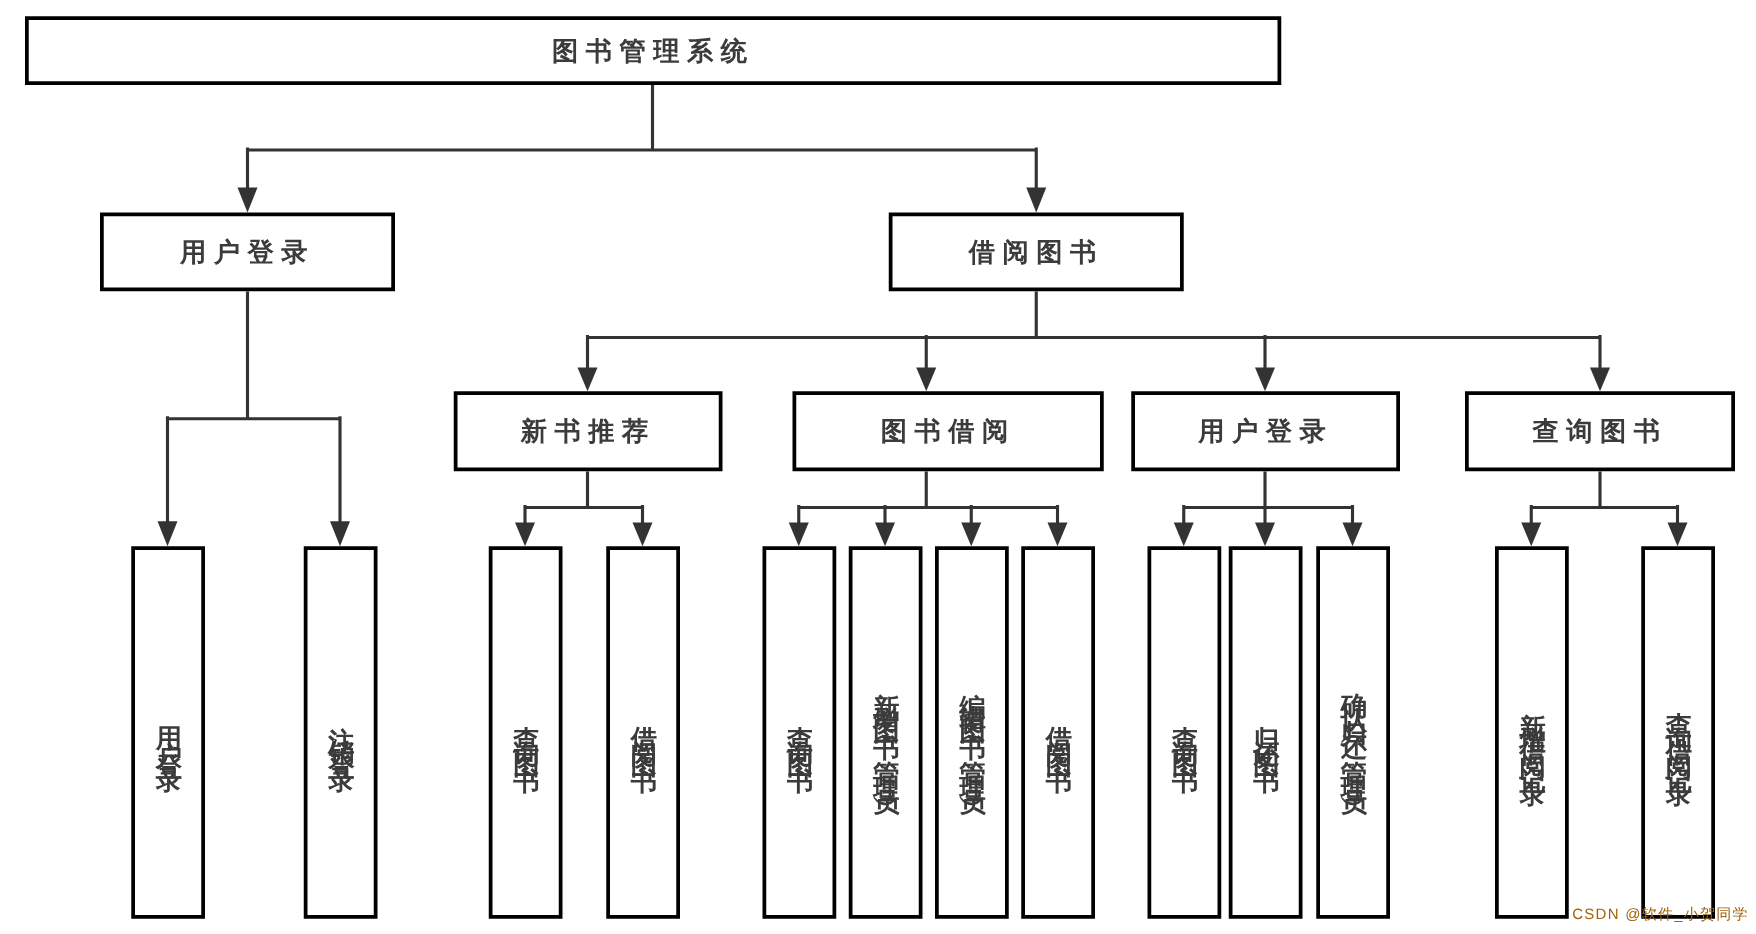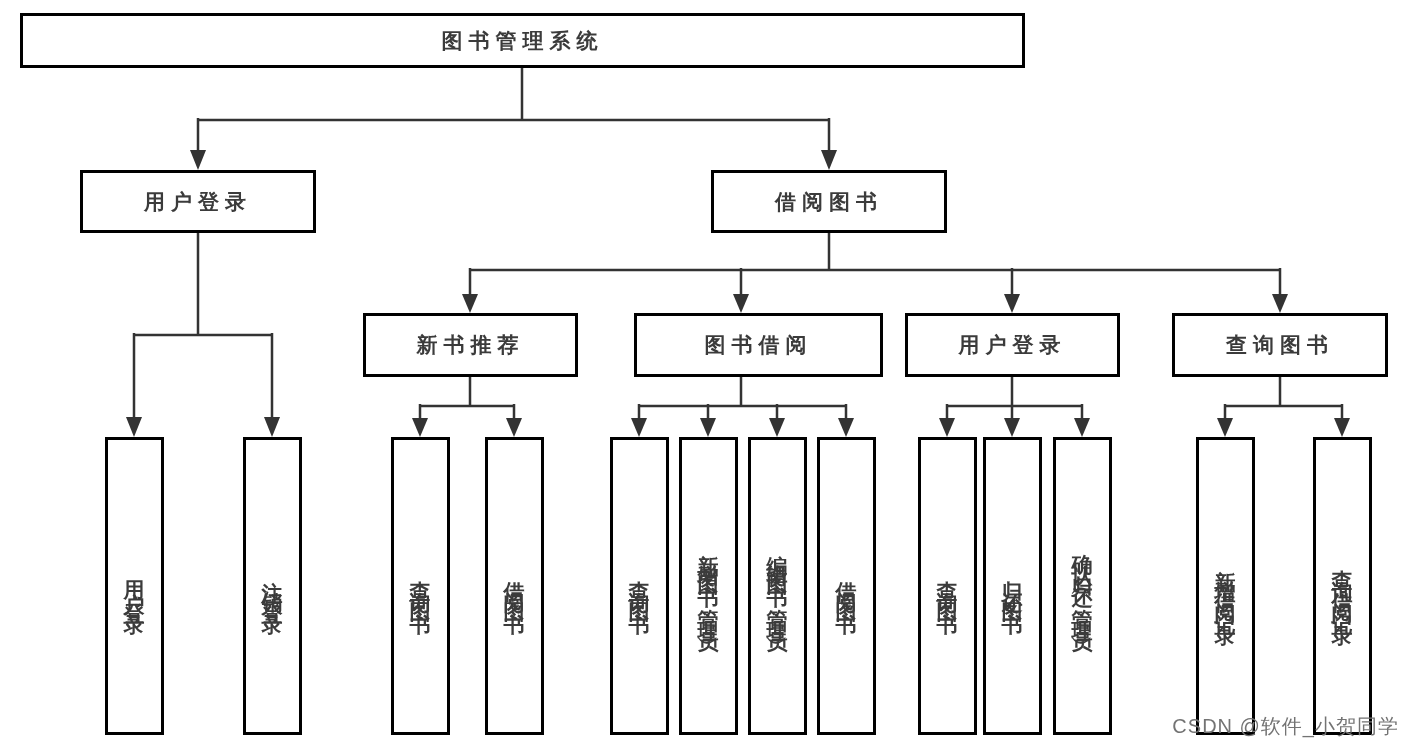--- a/index.html
+++ b/index.html
@@ -12,21 +12,21 @@
     color:#3b3b3b;z-index:2;font-weight:bold;
   }
   .hlabel{font-size:21px;letter-spacing:6px;white-space:nowrap;}
   .leaf{top:437px;width:59px;height:298px;}
   .vlabel{
     writing-mode:vertical-rl;text-orientation:mixed;
     font-size:21px;line-height:1;letter-spacing:11px;
   }
   .watermark{
     position:absolute;right:6px;bottom:7px;z-index:5;
-    color:#737373;font-size:20px;letter-spacing:1px;white-space:nowrap;
+    color:#a16207;font-size:12px;letter-spacing:1px;white-space:nowrap;
   }
   svg .ln{stroke:#333333;stroke-width:2.5;fill:none;}
   svg .tri{fill:#333333;stroke:none;}
 </style>
 </head>
 <body>
 
 <div class="canvas">
 
   <svg class="connectors" width="1405" height="747" viewBox="0 0 1405 747">

